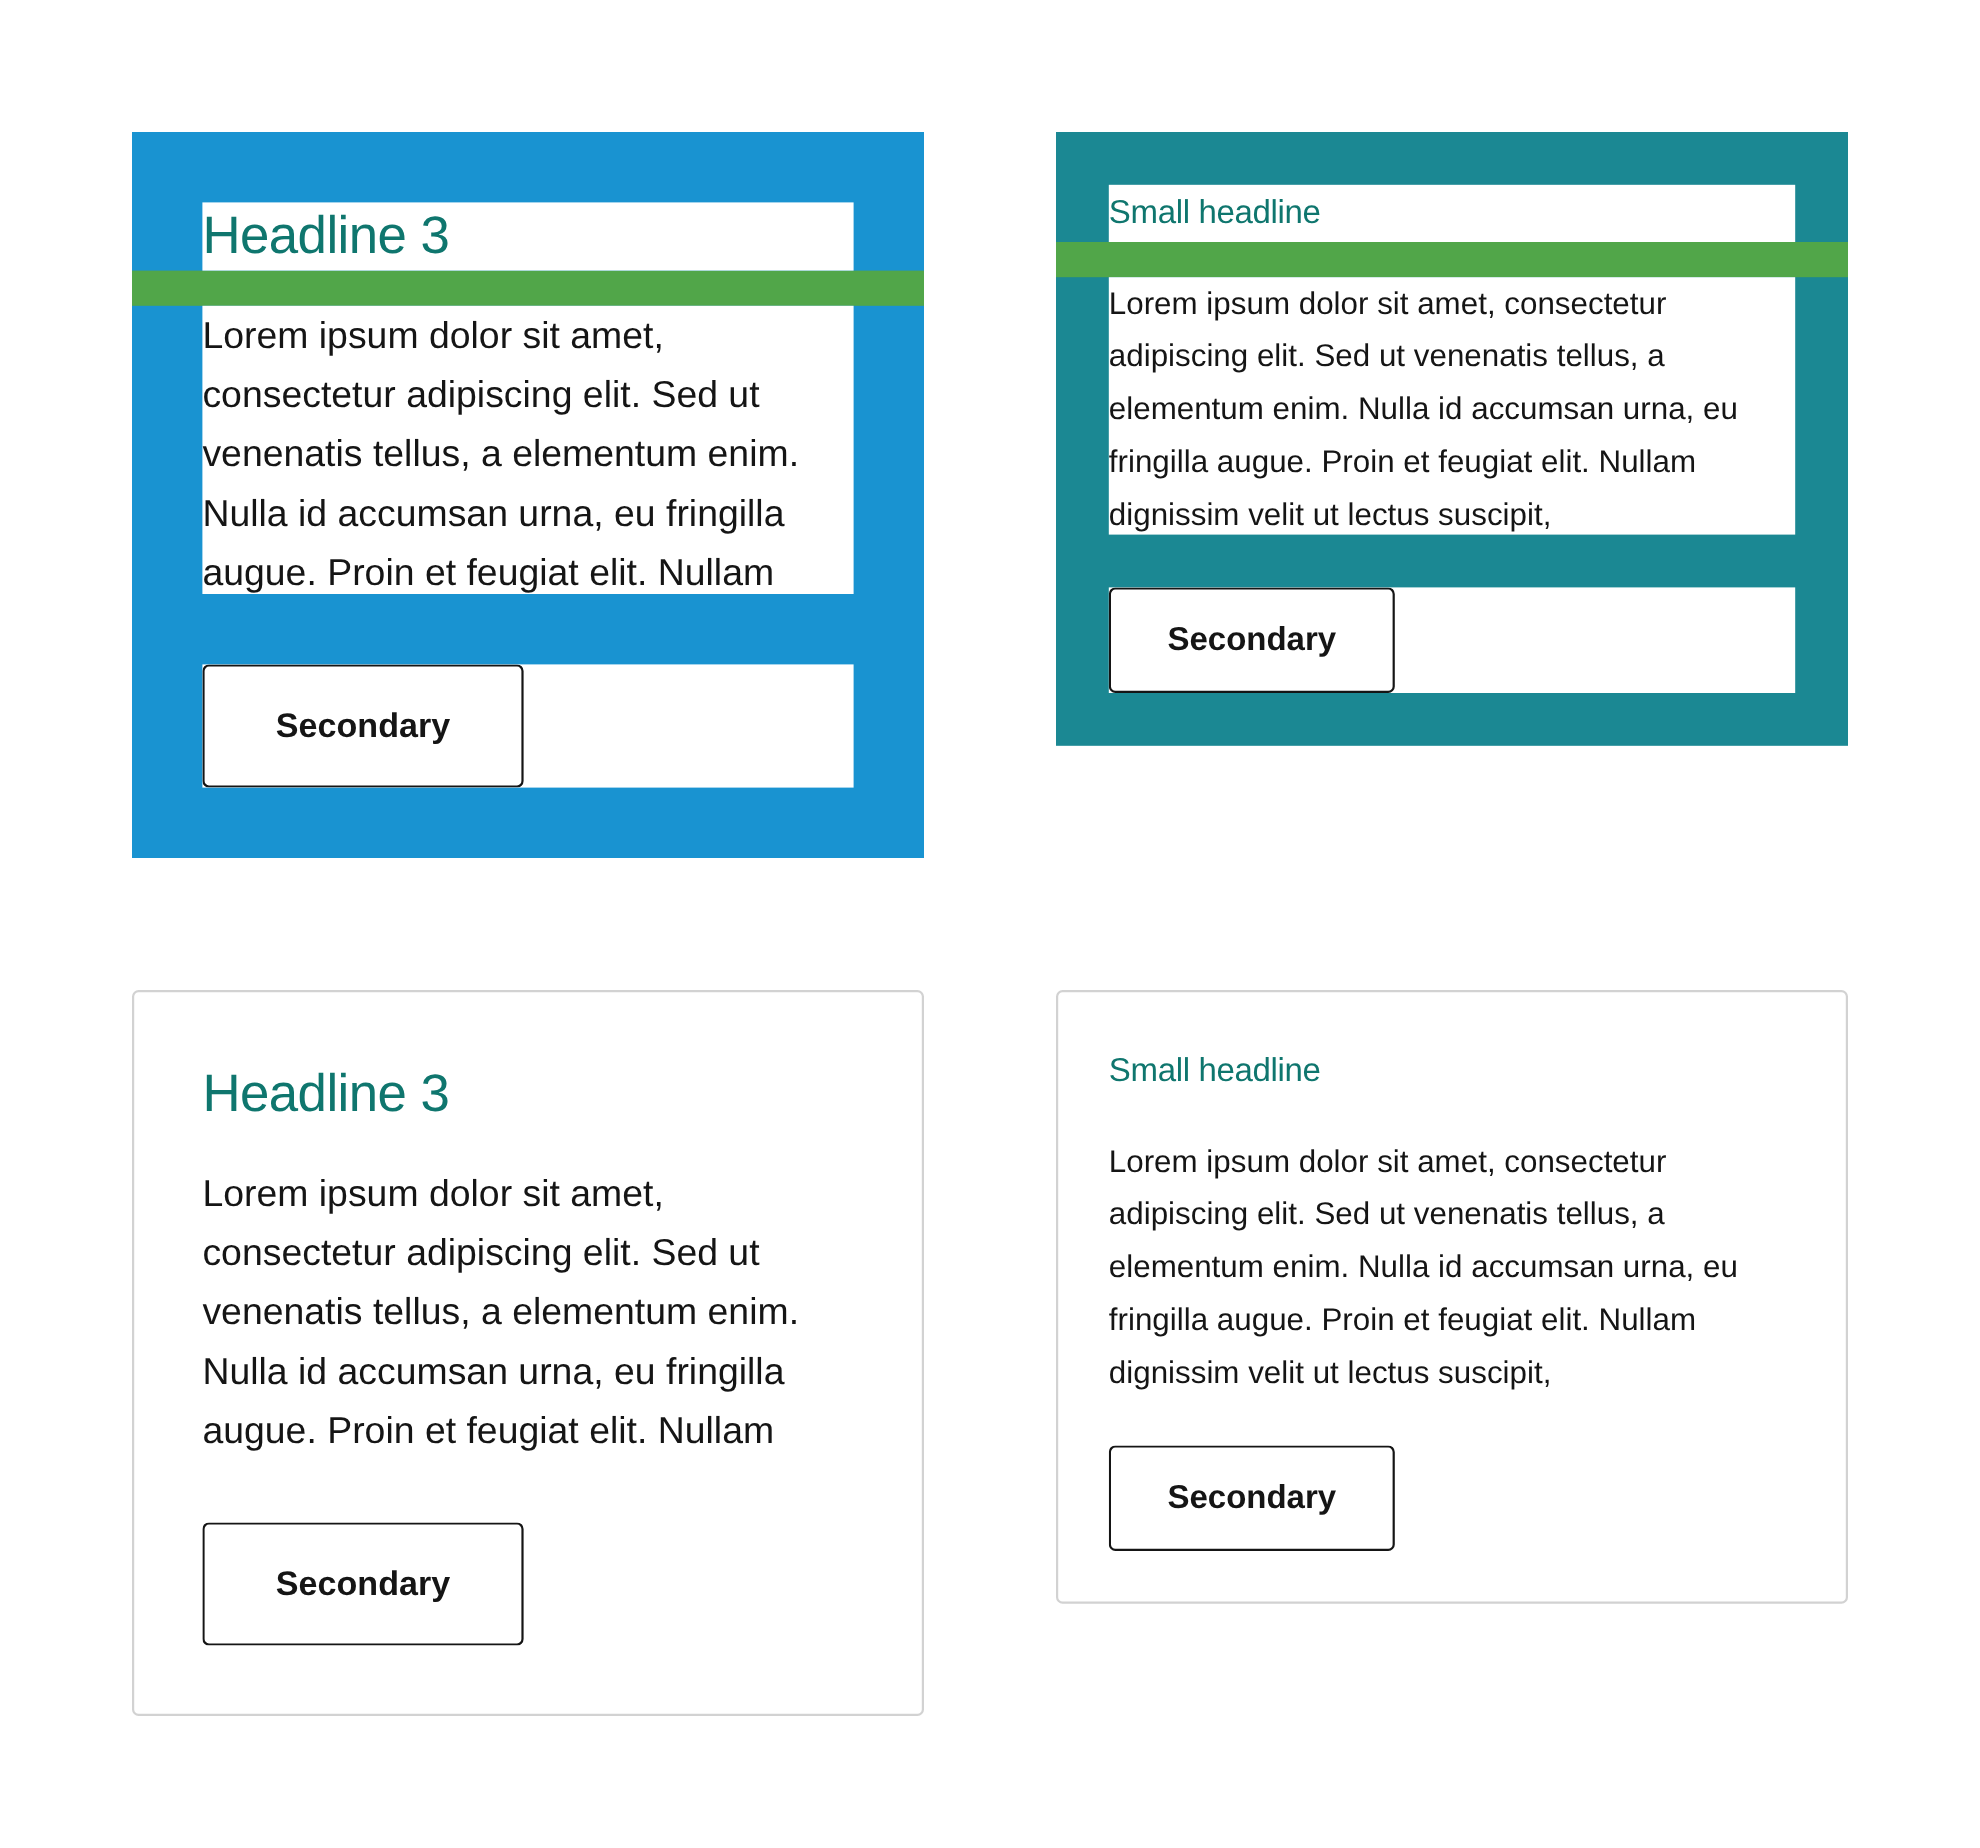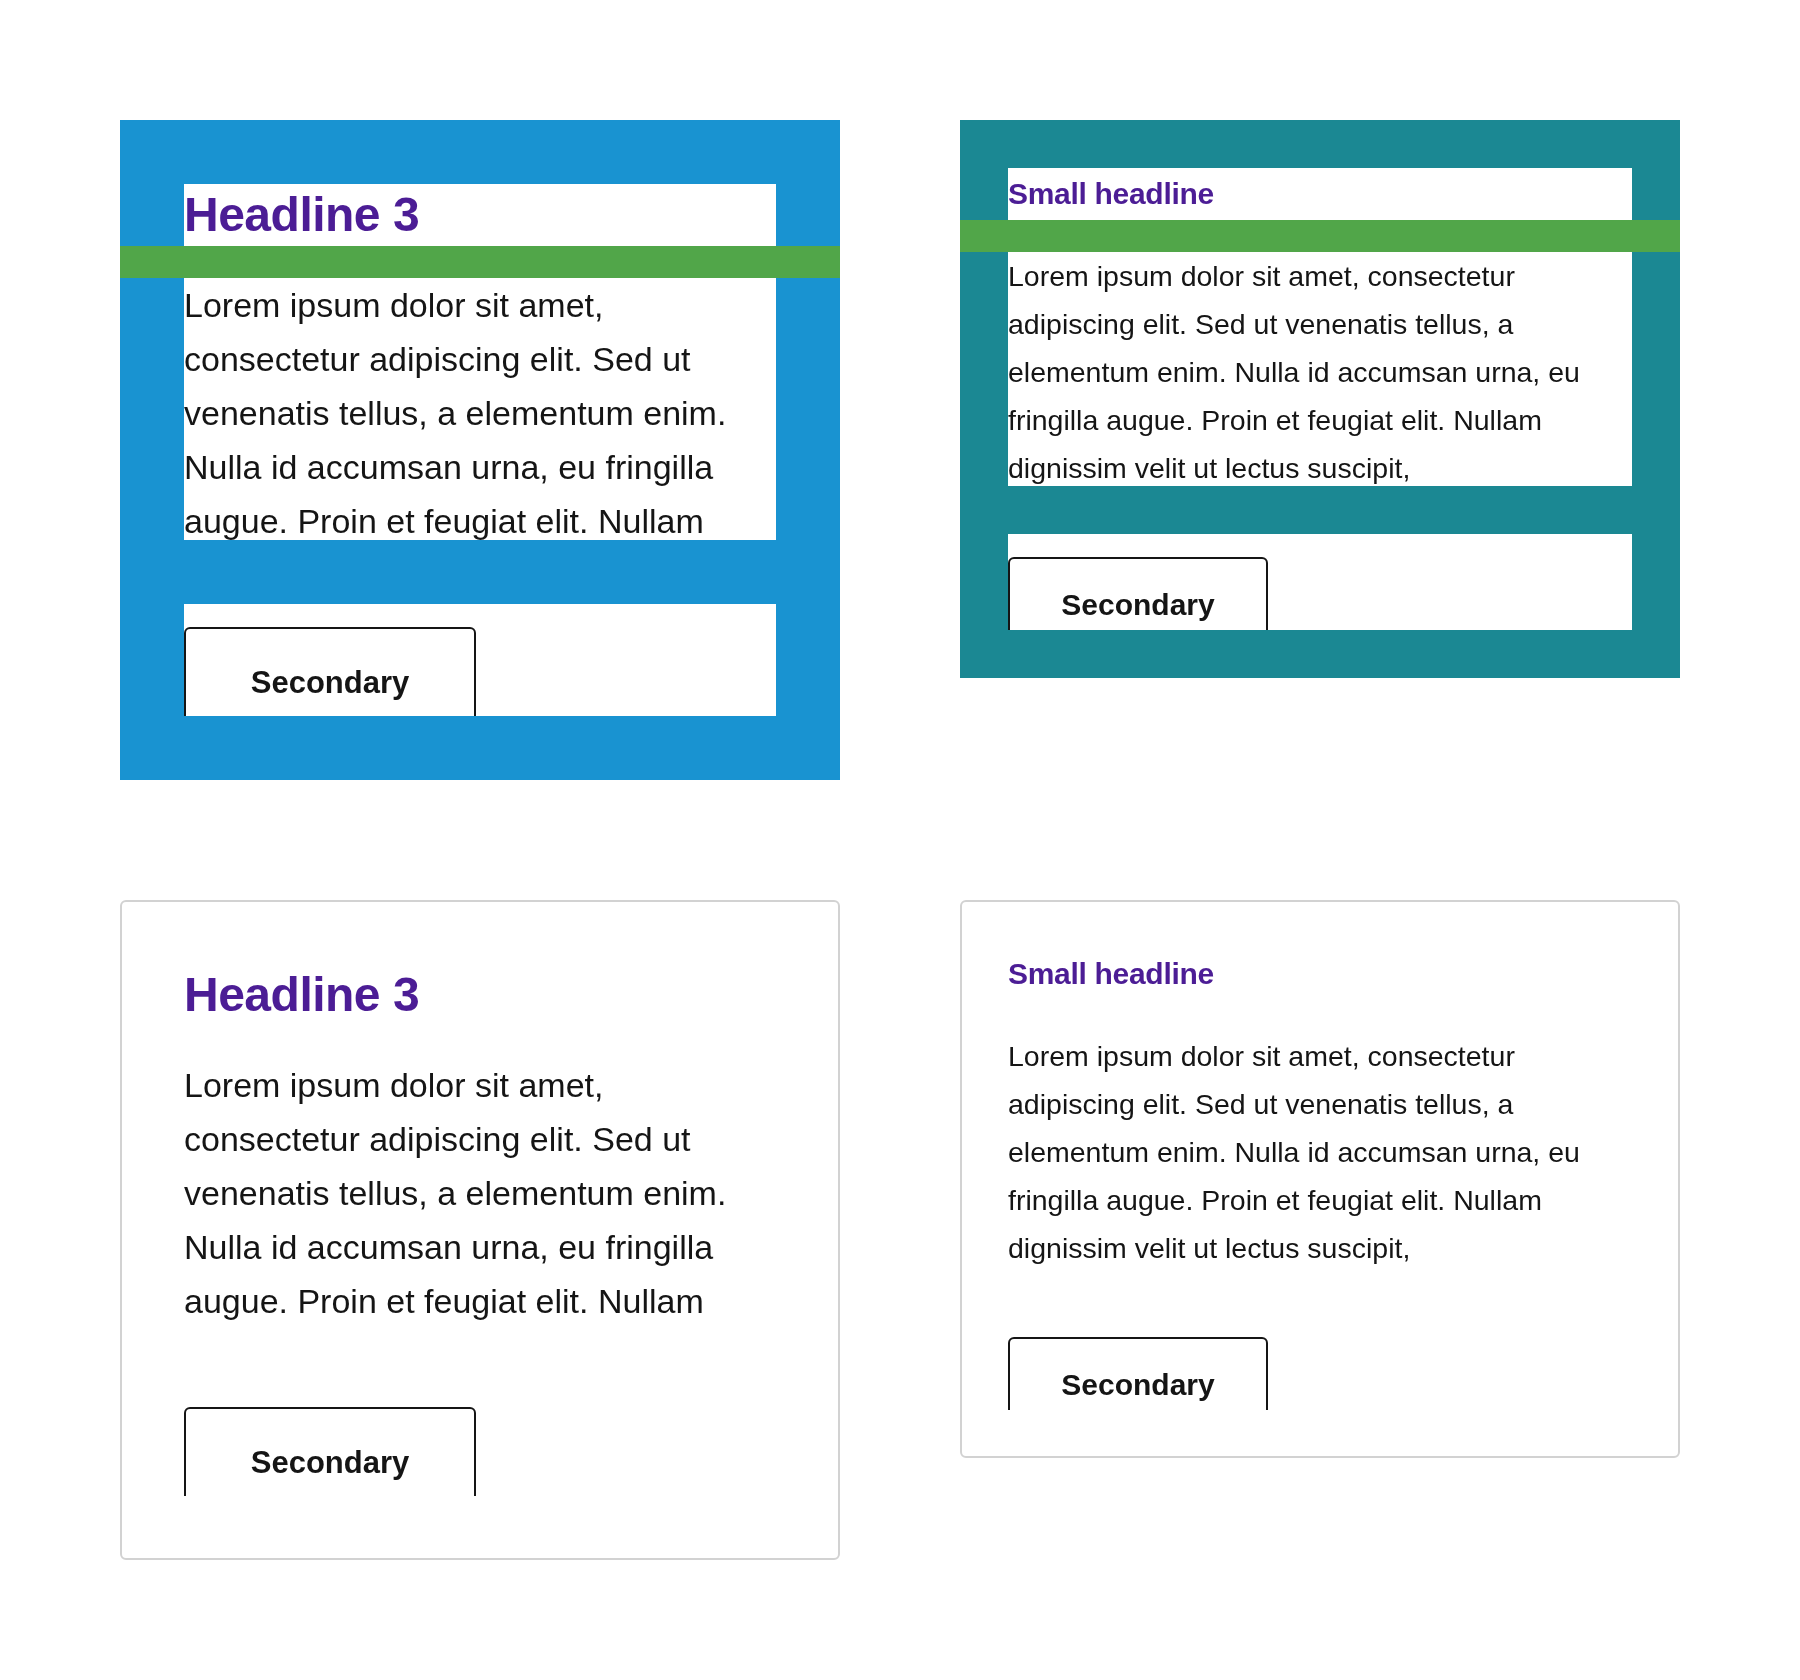--- a/index.html
+++ b/index.html
@@ -9,32 +9,32 @@
     }
     .card { position: absolute; box-sizing: border-box; }
     .card.hl-lg { background: #1993d1; }
     .card.hl-sm { background: #1b8893; }
     .card.plain { background: #ffffff; border: 2px solid #d2d2d2; border-radius: 6px; }
     .inner { position: absolute; }
     .block { position: absolute; left: 0; right: 0; overflow: hidden; }
     .hl .block.white { background: #ffffff; }
     .margin-band { position: absolute; background: #51a649; }
 
-    .title { margin: 0; font-weight: 700; white-space: nowrap; color: #4c1d95; }
+    .title { margin: 0; font-weight: 400; white-space: nowrap; color: #0f766e; }
     .lg .title { font-size: 48px; line-height: 62px; letter-spacing: -0.5px; }
     .sm .title { font-size: 30px; line-height: 52px; letter-spacing: -0.3px; }
     .body-text { margin: 0; color: #151515; }
     .lg .body-text { font-size: 34px; line-height: 54px; }
     .sm .body-text { font-size: 28.5px; line-height: 48px; }
 
     .btn {
       position: absolute; left: 0; top: 0; box-sizing: border-box;
       border: 2px solid #151515; border-radius: 6px; background: #fff;
       display: flex; align-items: center; justify-content: center;
-      font-weight: 700; color: #151515; cursor: pointer; margin-top: 23px;
+      font-weight: 700; color: #151515; cursor: pointer;
     }
     .lg .btn { width: 292px; height: 112px; font-size: 31px; }
     .sm .btn { width: 260px; height: 96px; font-size: 30px; }
   </style>
 </head>
 <body>
 
 <div class="card hl hl-lg lg" style="left:120px; top:120px; width:720px; height:660px;">
   <div class="margin-band" style="left:0; top:126px; width:720px; height:32px;"></div>
   <div class="inner" style="left:64px; top:64px; width:592px; height:532px;">

